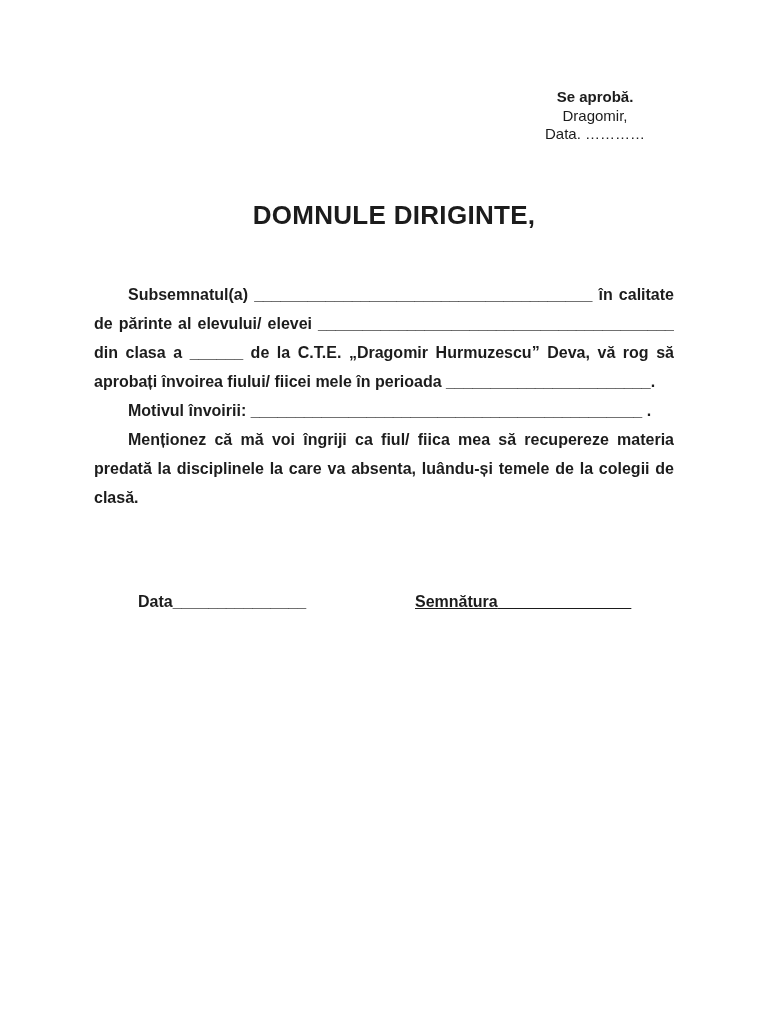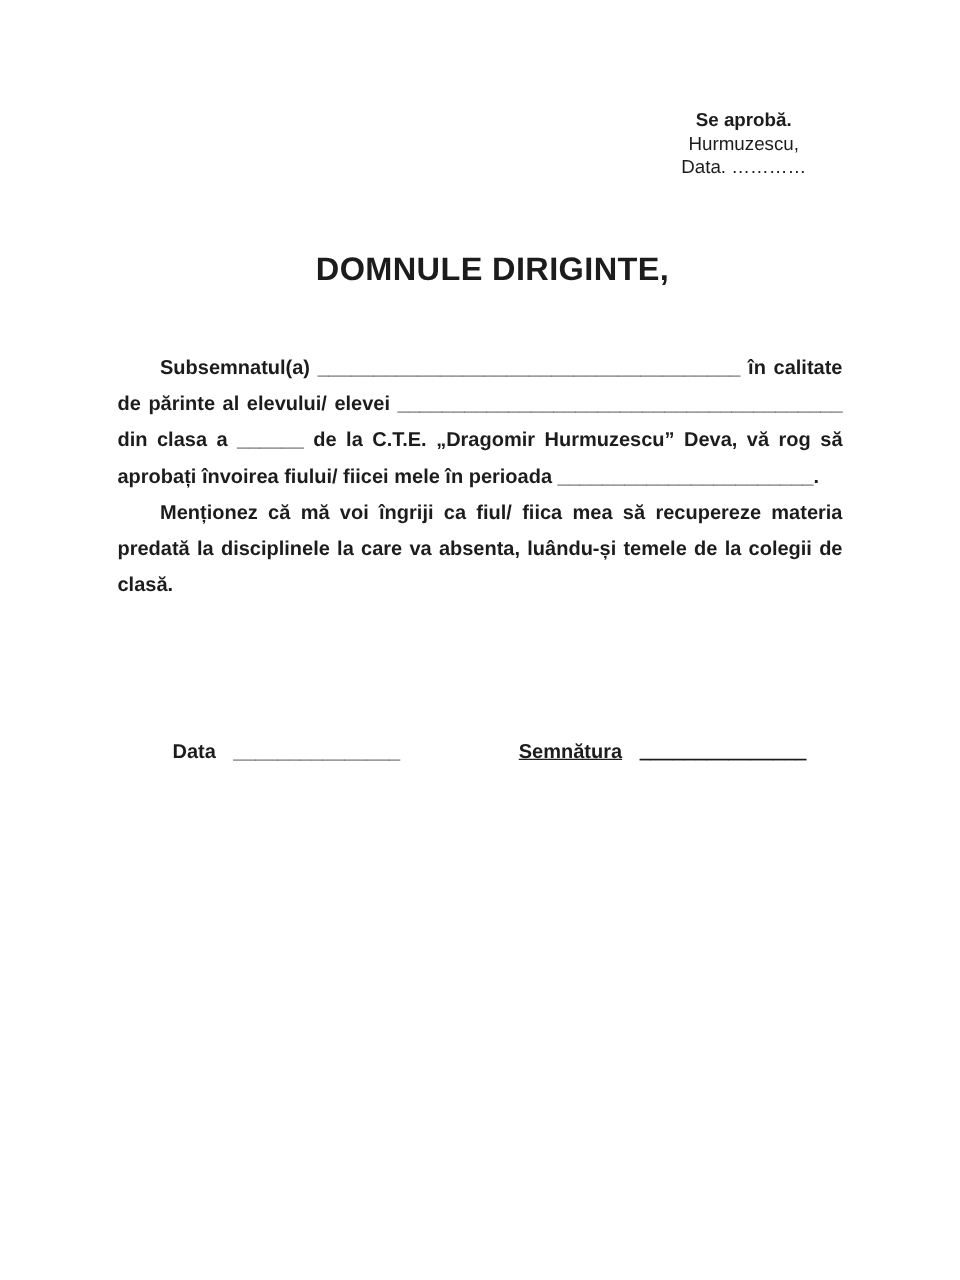--- a/index.html
+++ b/index.html
@@ -72,38 +72,39 @@
     white-space: nowrap;
   }
   .footer .signature-field {
     position: absolute;
     left: 415px;
     top: 0;
     white-space: nowrap;
     text-decoration: underline;
   }
   .footer .blank {
-    margin-left: 14px;
+    margin-left: 0;
   }
 </style>
 </head>
 <body>
 
 <div class="page">
 
   <div class="approval">
     <div class="bold">Se aprobă.</div>
-    <div>Hurmuzescu,</div>
+    <div>Dragomir,</div>
     <div>Data. …………</div>
   </div>
 
   <h1 class="title">DOMNULE DIRIGINTE,</h1>
 
   <div class="body-text">
     <p>Subsemnatul(a) ______________________________________ în calitate de părinte al elevului/ elevei ________________________________________ din clasa a ______ de la C.T.E. „Dragomir Hurmuzescu” Deva, vă rog să aprobați învoirea fiului/ fiicei mele în perioada _______________________.</p>
+    <p>Motivul învoirii: ____________________________________________ .</p>
     <p>Menționez că mă voi îngriji ca fiul/ fiica mea să recupereze materia predată la disciplinele la care va absenta, luându-și temele de la colegii de clasă.</p>
   </div>
 
   <div class="footer">
     <span class="date-field">
       <span>Data</span><span class="blank">_______________</span>
     </span>
     <span class="signature-field">
       <span>Semnătura</span><span class="blank">_______________</span>
     </span>

